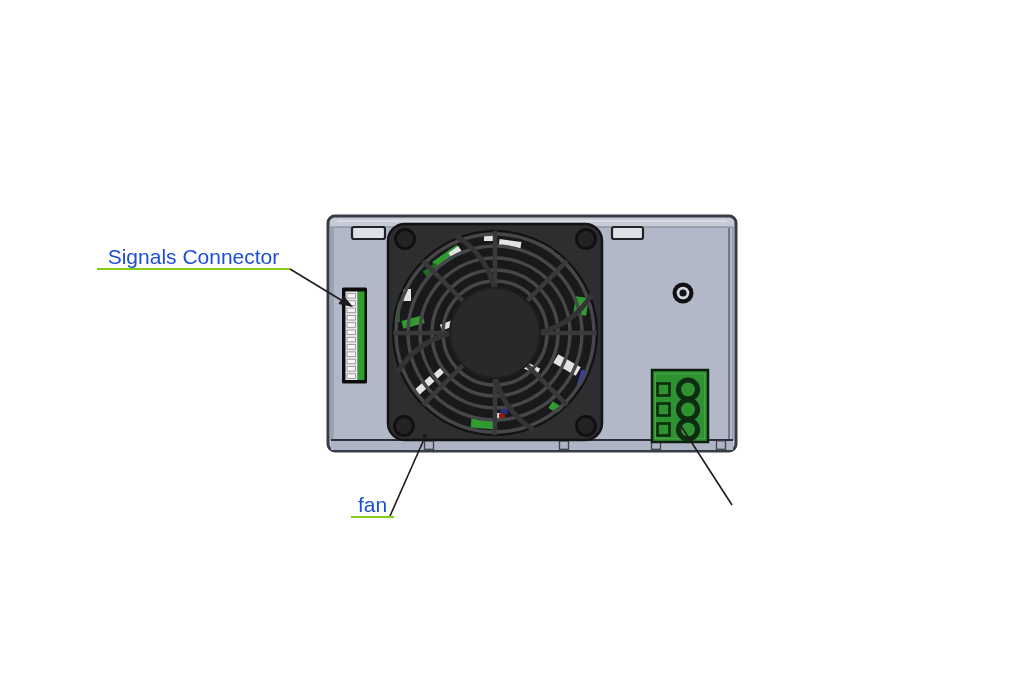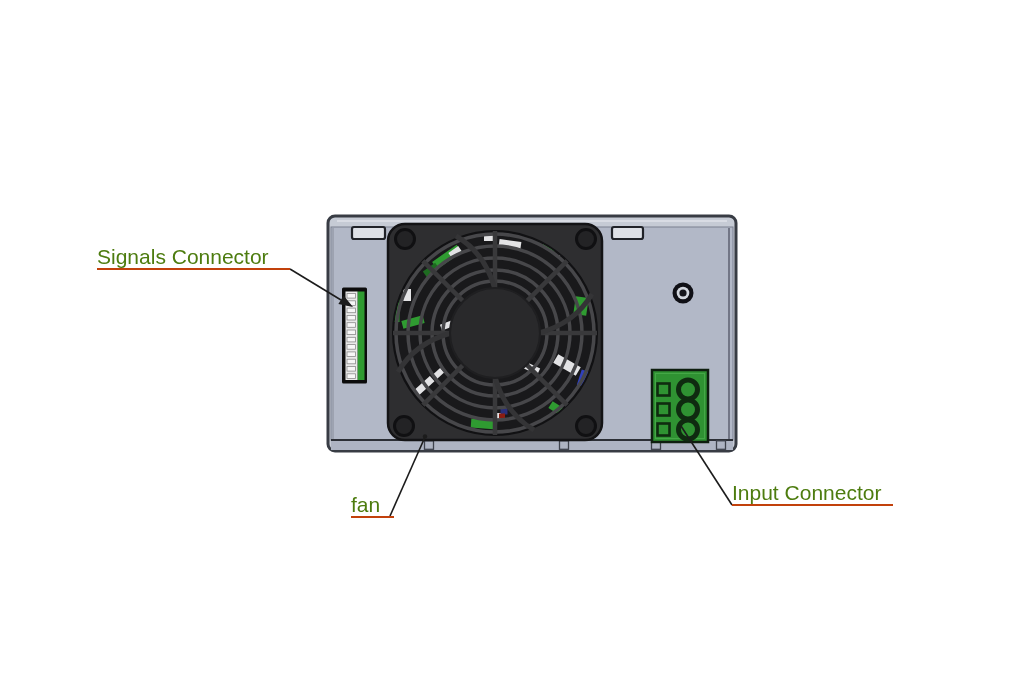--- a/index.html
+++ b/index.html
@@ -2,22 +2,22 @@
 <html><head>
 <meta charset="utf-8">
 <style>
   html,body{margin:0;padding:0;background:#fff;}
   .stage{
     position:relative;width:1024px;height:683px;background:#ffffff;
     font-family:"Liberation Sans", sans-serif;overflow:hidden;
   }
   .stage svg{position:absolute;left:0;top:0;}
   .callout{
-    position:absolute;color:#4d7c0f;font-size:21px;line-height:23px;
-    border-bottom:2px solid #c2410c;white-space:nowrap;
+    position:absolute;color:#1d4ed8;font-size:21px;line-height:23px;
+    border-bottom:2px solid #84cc16;white-space:nowrap;text-align:center;
   }
   .callout.signals{left:97px;top:245px;width:193px;}
   .callout.fan{left:351px;top:493px;width:43px;}
   .callout.input{left:732px;top:481px;width:161px;}
 </style>
 </head>
 <body>
 
 <div class="stage">
 
@@ -159,15 +159,14 @@
       <line x1="290" y1="269" x2="341" y2="300"></line>
       <polygon points="353,307 338.4,304.1 343.6,295.5" fill="#1c1c1c" stroke="none"></polygon>
       <line x1="390" y1="516" x2="425" y2="437"></line>
       <circle cx="425" cy="436.5" r="2.2" fill="#1c1c1c" stroke="none"></circle>
       <line x1="681" y1="426" x2="732" y2="505"></line>
     </g>
   </svg>
 
   <div class="callout signals">Signals Connector</div>
   <div class="callout fan">fan</div>
-  <div class="callout input">Input Connector</div>
 
 </div>
 
 </body></html>

